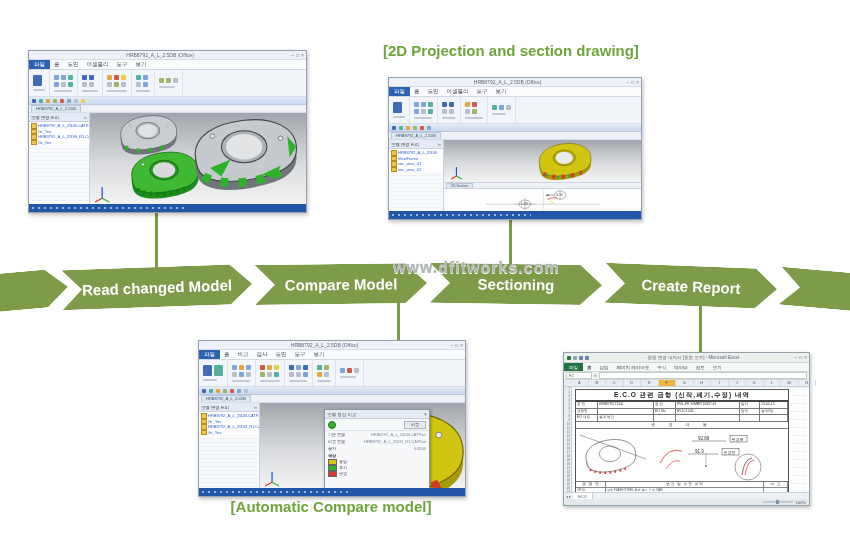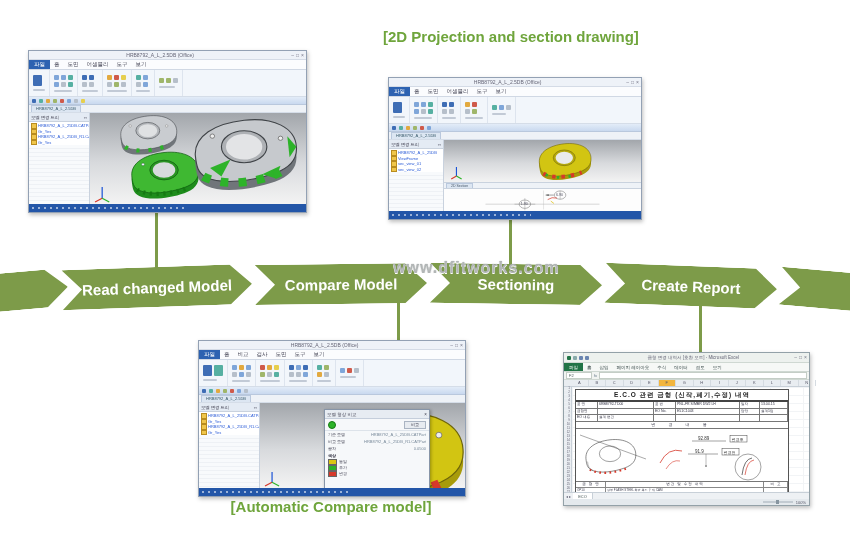--- a/index.html
+++ b/index.html
@@ -102,21 +102,21 @@
   .xl-sheettab{background:#fff;border-right:1px solid #c8d0d8;padding:0 5px;display:flex;align-items:center;}
   .xl-status{height:6px;background:#e4e9ed;display:flex;align-items:center;justify-content:flex-end;font-size:4px;color:#556;padding-right:3px;gap:3px;}
   .zoombar{width:30px;height:2px;background:#c3cbd2;position:relative;}
   .zoombar::after{content:"";position:absolute;left:13px;top:-1px;width:3px;height:4px;background:#8795a0;}
 </style>
 </head>
 <body>
 
 <div id="stage">
 
-  <div class="flow-label" style="left:383px;top:28px;">[2D Projection and section drawing]</div>
+  <div class="flow-label" style="left:383px;top:42px;">[2D Projection and section drawing]</div>
   <div class="flow-label" style="left:198px;top:498px;width:266px;text-align:center;">[Automatic Compare model]</div>
 
   <div class="connector" style="left:155px;top:210px;height:62px;"></div>
   <div class="connector" style="left:509px;top:216px;height:58px;"></div>
   <div class="connector" style="left:397px;top:300px;height:42px;"></div>
   <div class="connector" style="left:699px;top:302px;height:52px;"></div>
 
   <div class="chev" style="left:-32px;top:272px;width:100px;height:38px;transform:rotate(-5deg);"></div>
   <div class="chev" style="left:62px;top:267px;width:190px;height:40px;transform:rotate(-2deg);">Read changed Model</div>
   <div class="chev" style="left:255px;top:264px;width:172px;height:40px;transform:rotate(-0.6deg);">Compare Model</div>

